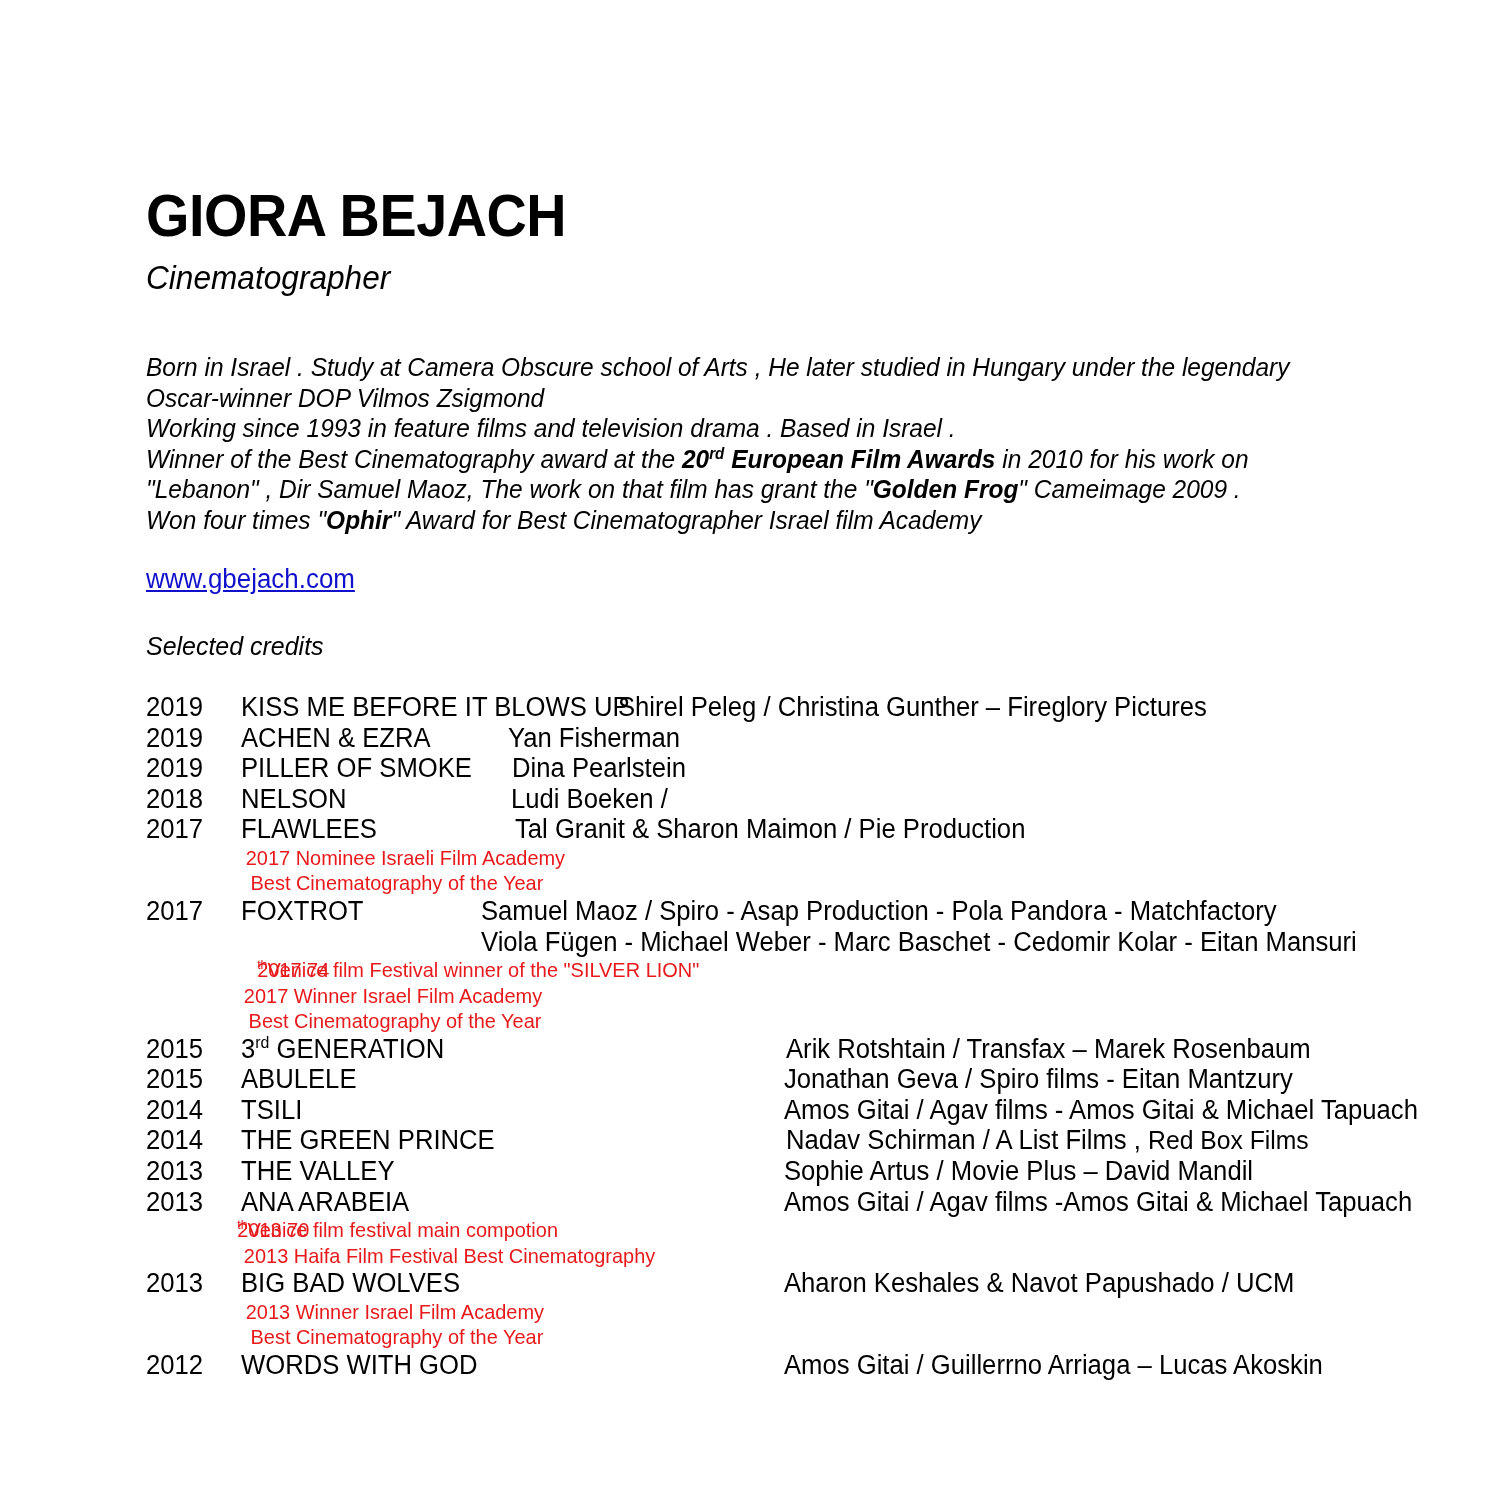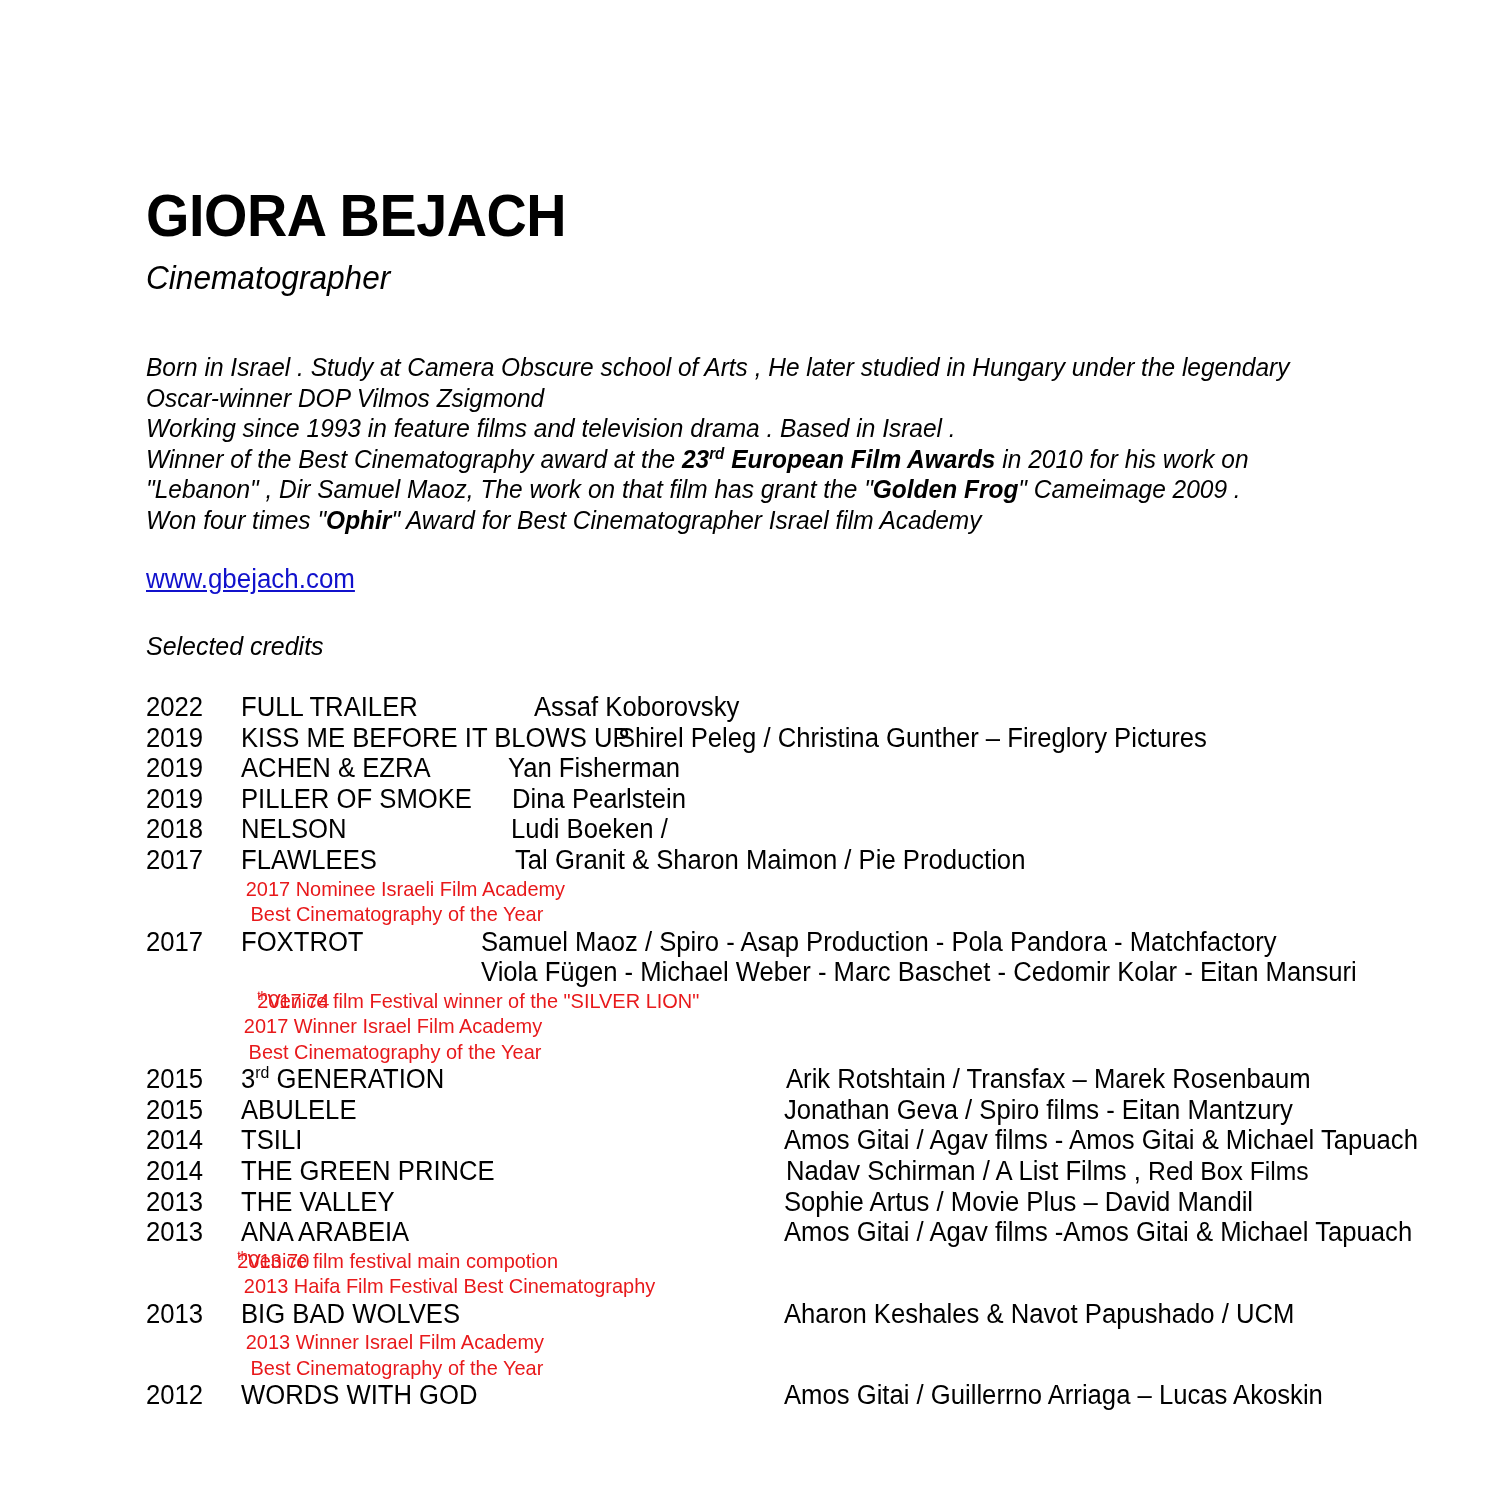--- a/index.html
+++ b/index.html
@@ -160,38 +160,33 @@
 
   <div id="doc-header">
     <div id="page-title">GIORA BEJACH</div>
     <div id="job-title">Cinematographer</div>
   </div>
 
   <div id="bio">
     <div class="line">Born in Israel . Study at Camera Obscure school of Arts , He later studied in Hungary under the legendary</div>
     <div class="line">Oscar-winner DOP Vilmos Zsigmond</div>
     <div class="line">Working since 1993 in feature films and television drama . Based in Israel .</div>
-    <div class="line"><span>Winner of the Best Cinematography award at the </span><b><span>23</span><sup>rd</sup><span> European Film Awards</span></b><span> in 2010 for his work on</span></div>
+    <div class="line"><span>Winner of the Best Cinematography award at the </span><b><span>20</span><sup>rd</sup><span> European Film Awards</span></b><span> in 2010 for his work on</span></div>
     <div class="line"><span>"Lebanon" , Dir Samuel Maoz, The work on that film has grant the "</span><b>Golden Frog</b><span>" Cameimage 2009 .</span></div>
     <div class="line"><span>Won four times "</span><b>Ophir</b><span>" Award for Best Cinematographer Israel film Academy</span></div>
   </div>
 
   <div id="website-link">www.gbejach.com</div>
 
   <div id="selected-credits-heading">Selected credits</div>
 
   <div id="credits-table">
 
 
     <div id="rows-1">
-        <div class="row">
-          <div class="col-date">2022</div>
-          <div class="col-film">FULL TRAILER</div>
-          <div class="col-dir" style="left: 388px;">Assaf Koborovsky</div>
-        </div>
         <div class="row">
           <div class="col-date">2019</div>
           <div class="col-film">KISS ME BEFORE IT BLOWS UP</div>
           <div class="col-dir" style="left: 472px;">Shirel Peleg / Christina Gunther – Fireglory Pictures</div>
         </div>
         <div class="row">
           <div class="col-date">2019</div>
           <div class="col-film">ACHEN &amp; EZRA</div>
           <div class="col-dir" style="left: 362px;">Yan Fisherman</div>
         </div>

